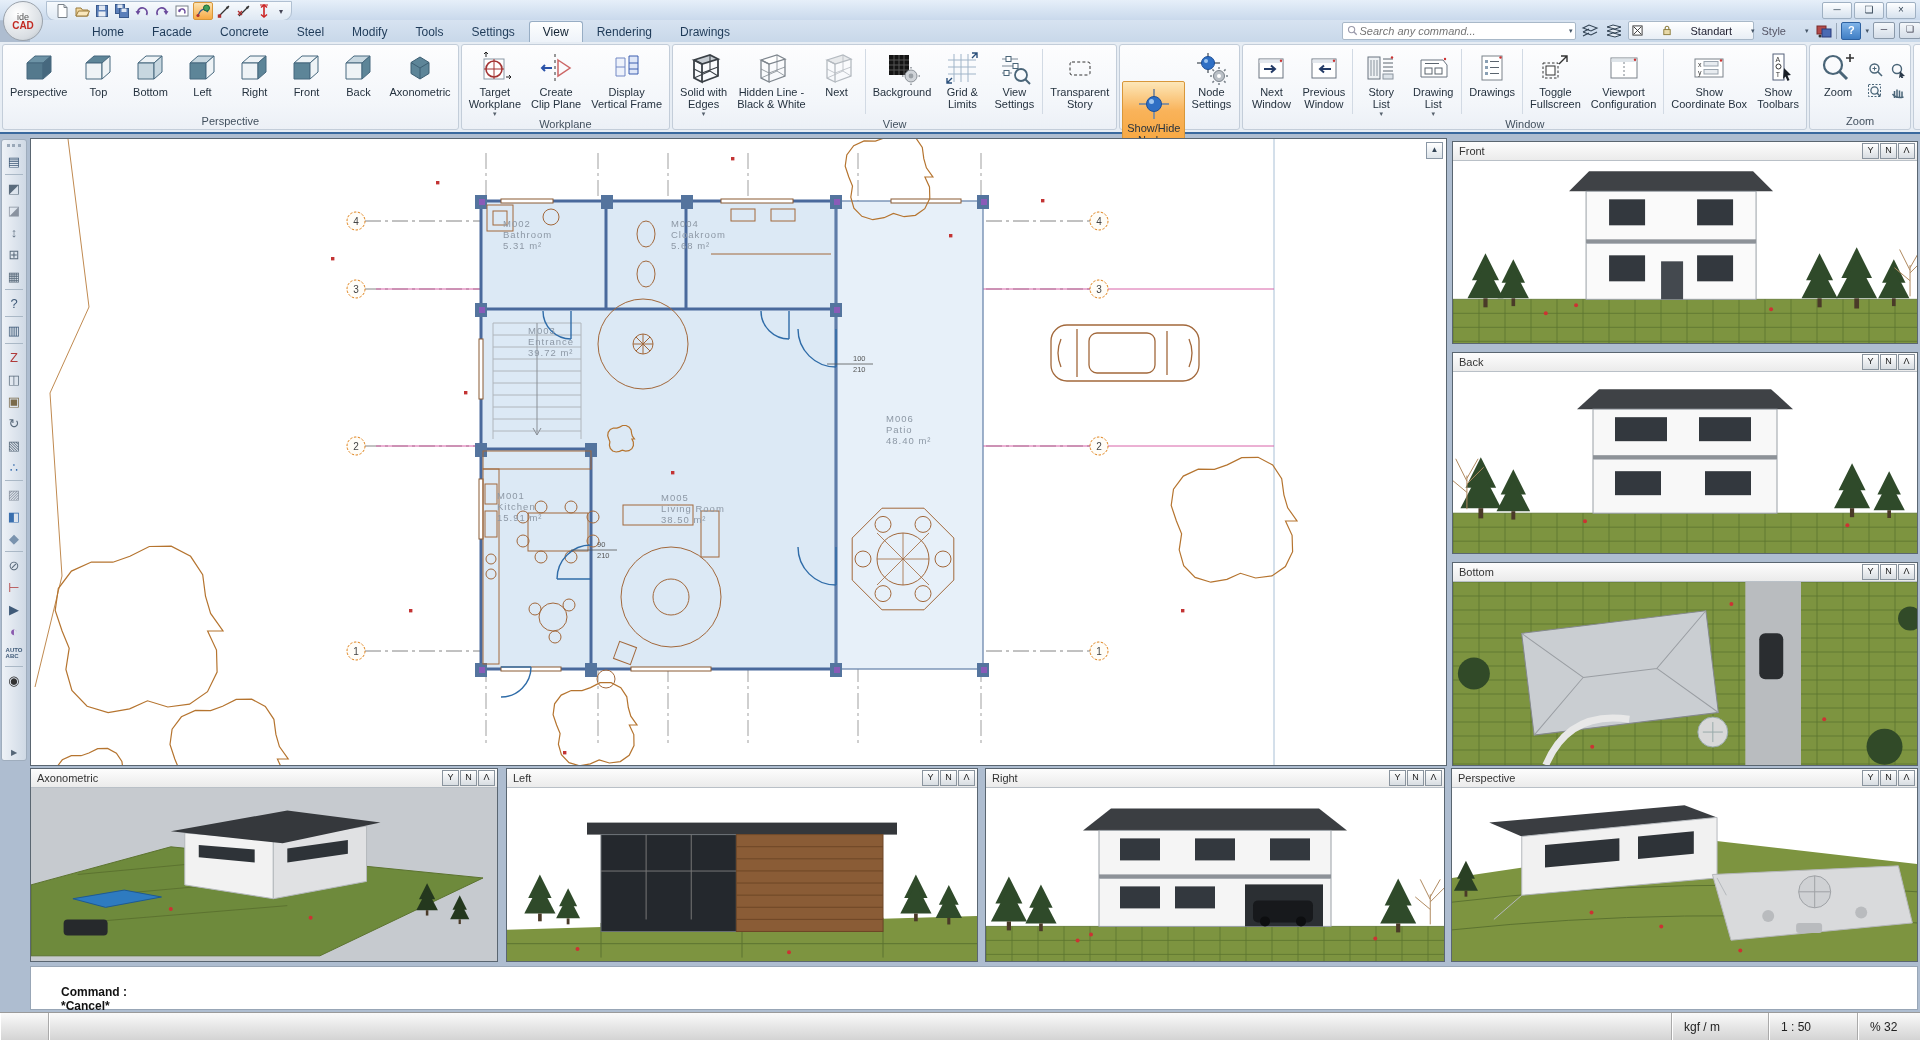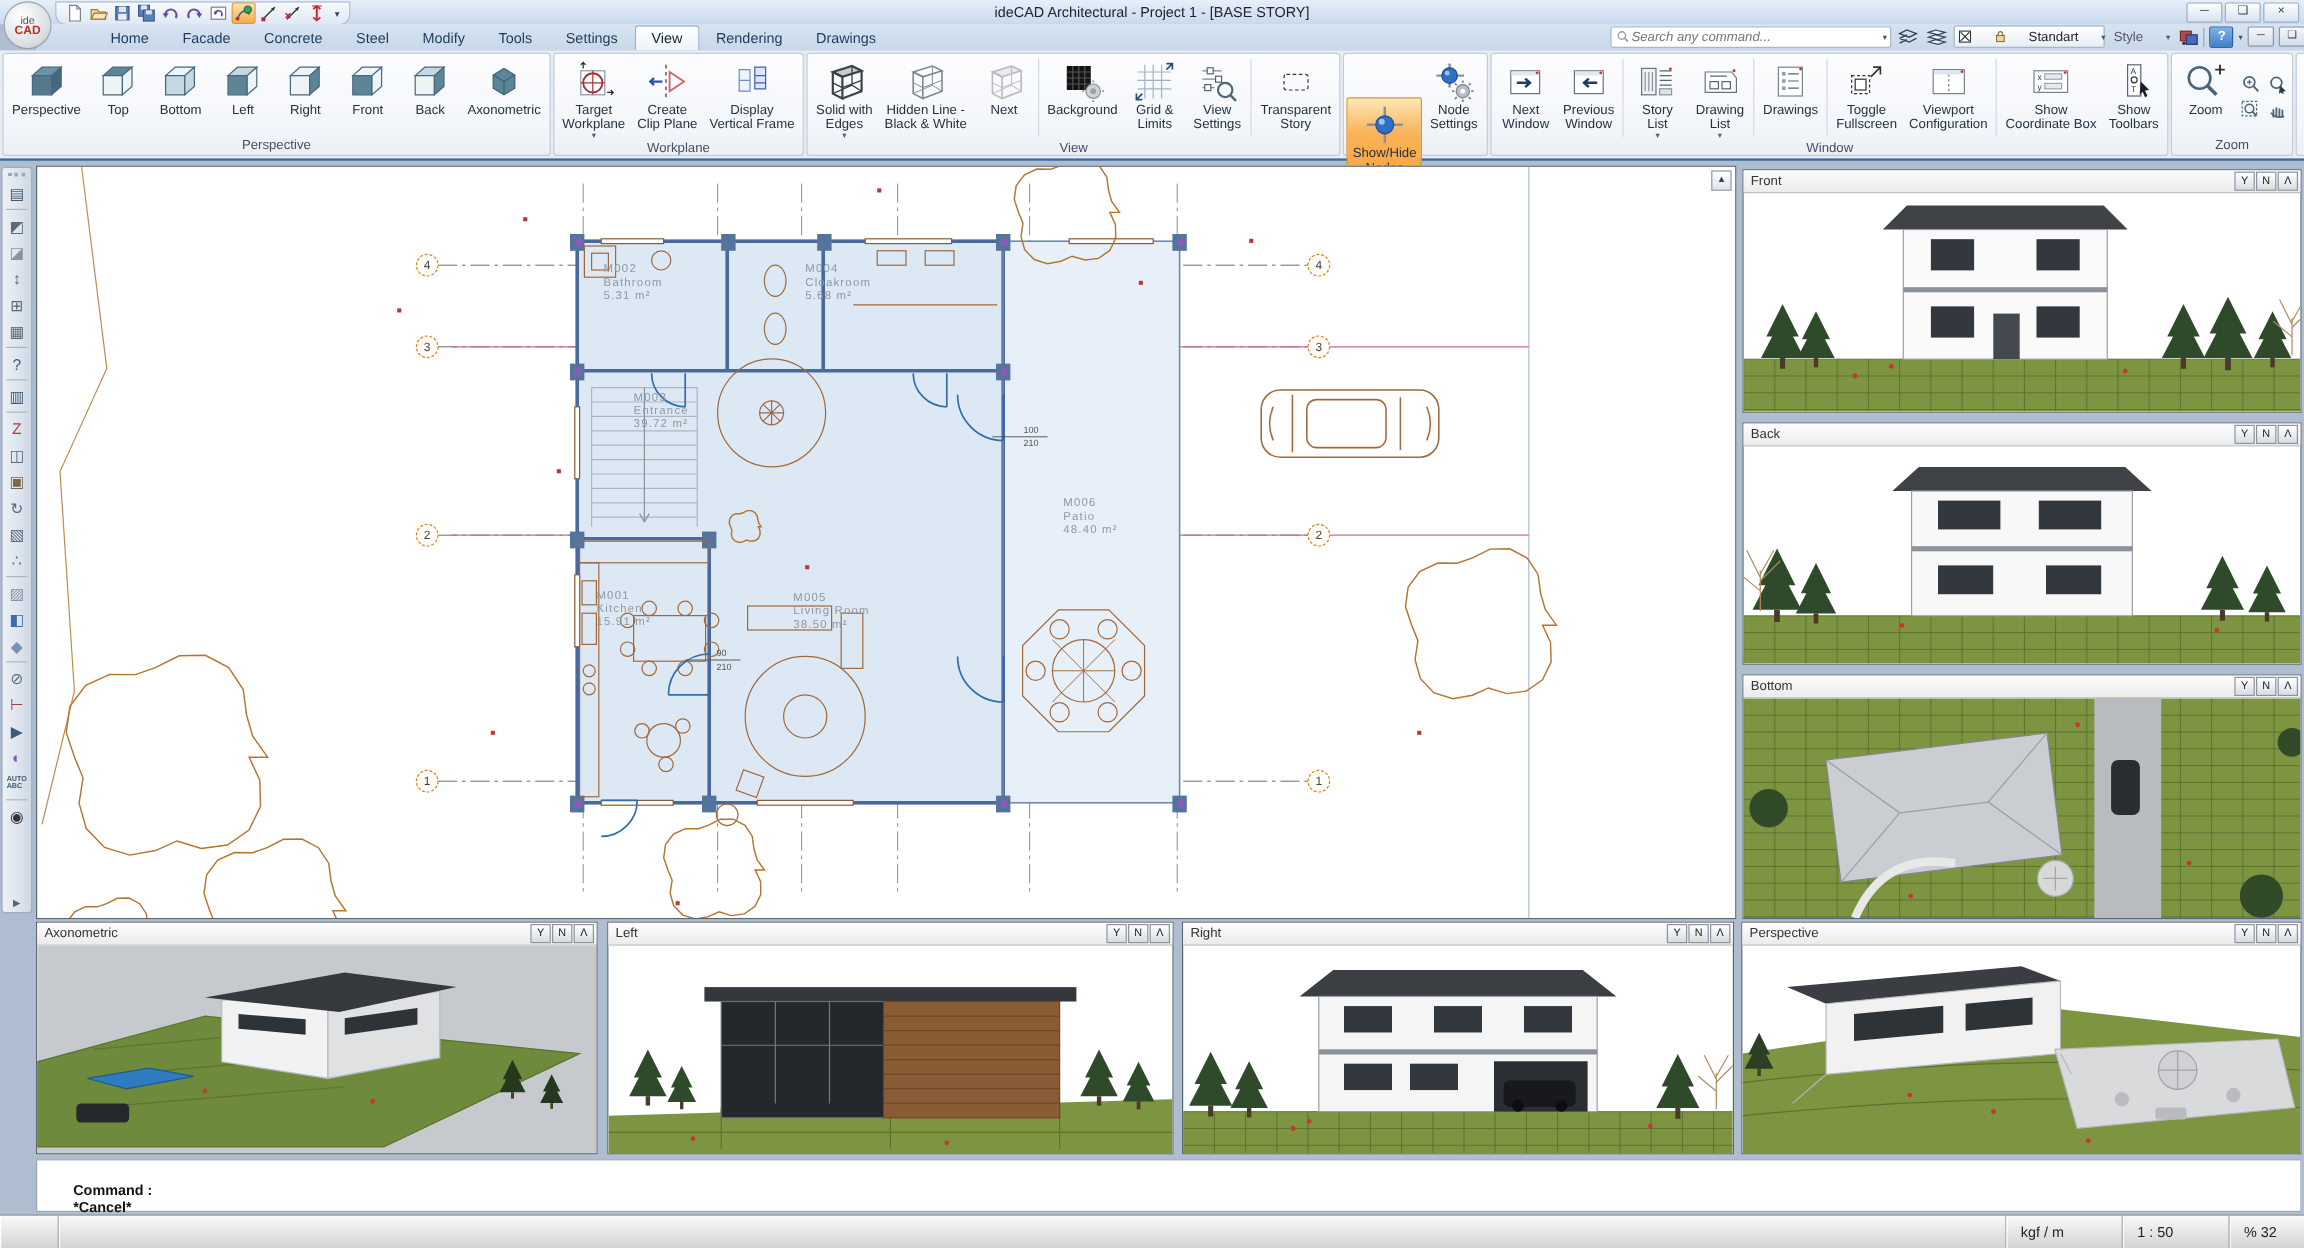--- a/index.html
+++ b/index.html
@@ -83,21 +83,20 @@
   #command div{font-size:12px;font-weight:bold;color:#111;line-height:14px;}
   #statusbar{left:0;top:1012px;width:1920px;height:28px;background:linear-gradient(#fafafa,#d2d2d2);
     border-top:1px solid #9a9a9a;display:flex;align-items:stretch;font-size:12px;color:#222;}
   .sseg{display:flex;align-items:center;padding:0 12px;border-right:1px solid #aaa;box-shadow:inset 1px 0 0 #fff;}
   .sseg.grow{flex:1;}
 </style>
 </head>
 <body>
 
 <div id="titlebar" class="abs">
-  <div id="title-text" class="abs">ideCAD Architectural - Project 1 - [BASE STORY]</div>
   <div class="winbtns abs">
     <div class="wbtn">─</div>
     <div class="wbtn">❏</div>
     <div class="wbtn">×</div>
   </div>
 </div>
 <div id="logo" class="abs">
   <span class="l1">ide</span>
   <span class="l2">CAD</span>
 </div>

